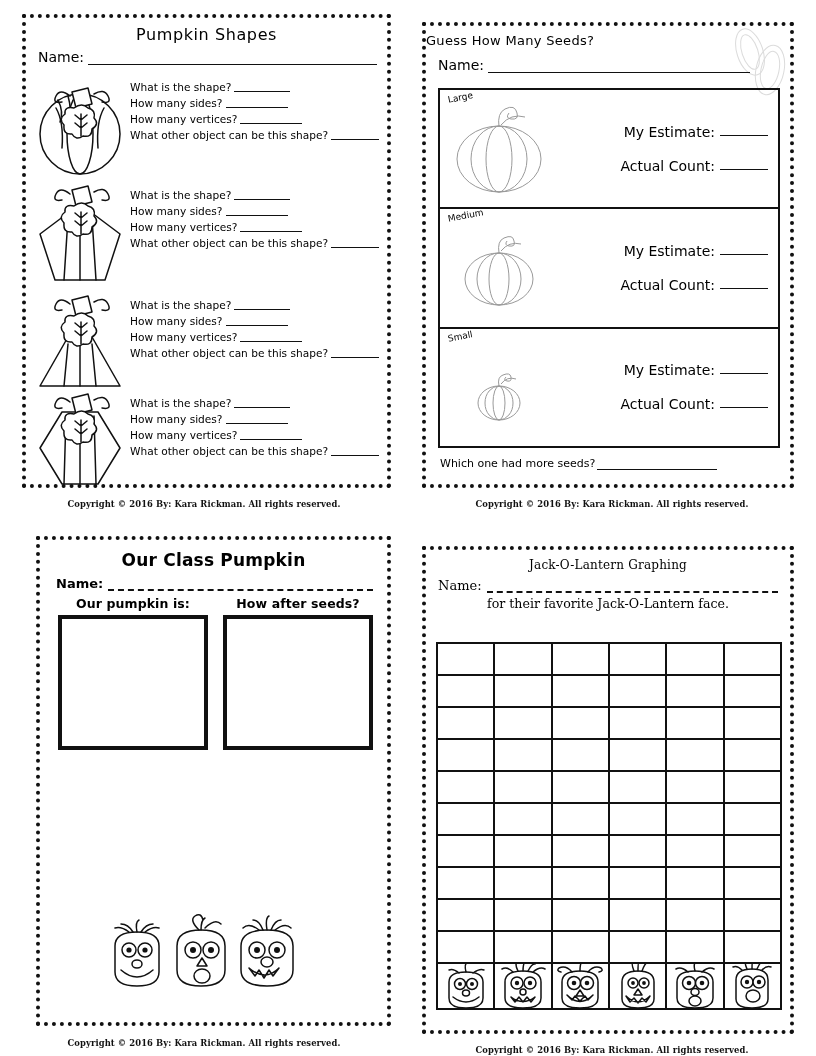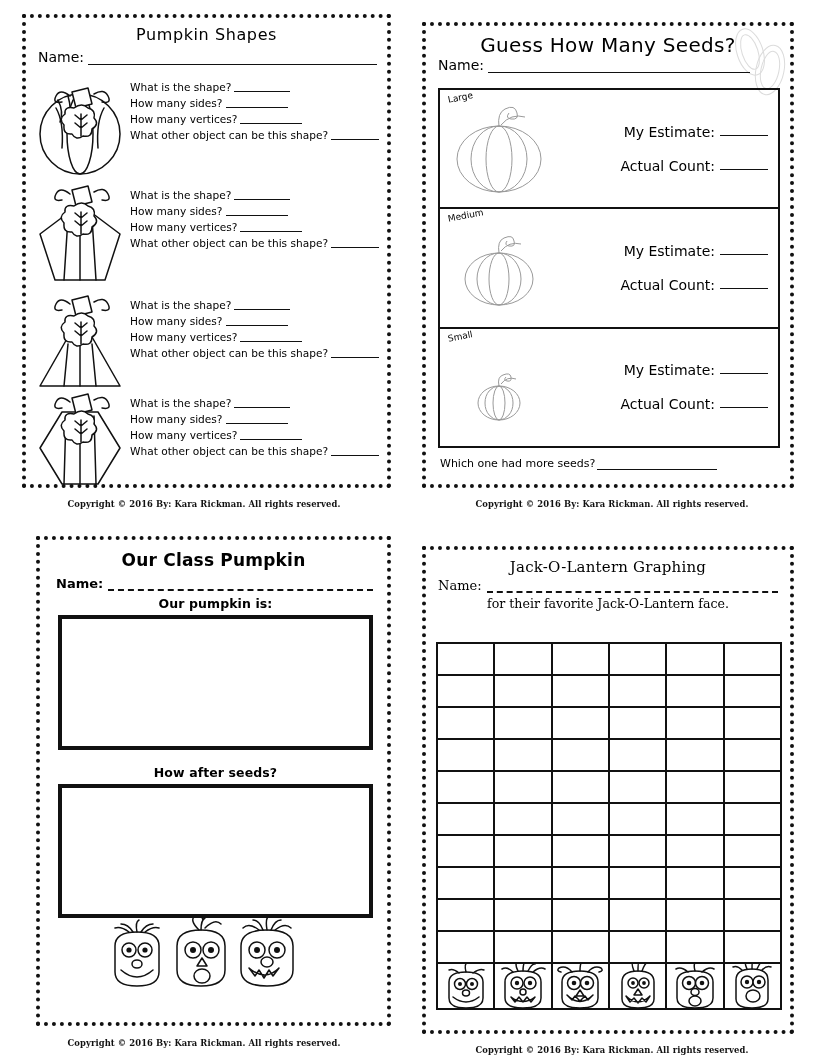--- a/index.html
+++ b/index.html
@@ -72,22 +72,22 @@
     font-size:10.6px;line-height:1.0;
     margin-bottom:5.5px;white-space:nowrap;
   }
   .shape-qs .qline .blank{
     border-bottom:1.1px solid #111;height:9px;margin-left:3px;
   }
   .b-short{width:56px;} .b-mid{width:62px;} .b-long{width:48px;}
 
   
   .q2-title{
-    position:absolute;left:0;right:0;top:7px;text-align:center;
-    font-size:20px;letter-spacing:.3px;
+    position:absolute;left:0;right:0;top:7px;text-align:left;
+    font-size:13px;letter-spacing:.3px;
   }
   .q2-name{
     position:absolute;left:12px;top:31px;right:40px;
     display:flex;align-items:flex-end;gap:4px;font-size:14px;
   }
   .q2-name .rule{flex:1;border-bottom:1.4px solid #111;height:12px;}
   .seedart{position:absolute;right:-6px;top:-2px;opacity:.35;}
   .seed-box{
     position:absolute;left:12px;right:10px;top:62px;bottom:36px;
     border:2.4px solid #111;box-sizing:border-box;
@@ -126,38 +126,38 @@
   .q3-name{
     position:absolute;left:16px;top:36px;right:14px;
     display:flex;align-items:flex-end;gap:5px;font-size:13px;font-weight:bold;
   }
   .q3-name .rule{
     flex:1;height:11px;
     border-bottom:2px dashed #111;
   }
   .q3-grid{
     position:absolute;left:18px;right:14px;top:56px;bottom:104px;
-    display:grid;grid-template-columns:1fr;grid-template-rows:1fr 1fr;
+    display:grid;grid-template-columns:1fr 1fr;grid-template-rows:1fr 1fr;
     column-gap:24px;row-gap:6px;gap:15px;
   }
   .q3-cell{display:flex;flex-direction:column;}
   .q3-cell .hdr{
     text-align:center;font-size:12.5px;font-weight:bold;
     margin-bottom:4px;letter-spacing:.1px;
   }
   .q3-cell .box{flex:1;border:4px solid #111;background:#fff;}
   .q3-faces{
     position:absolute;left:0;right:0;bottom:26px;height:88px;
     display:flex;justify-content:center;align-items:flex-end;gap:-2px;
   }
 
   
   .q4-title{
     position:absolute;left:0;right:0;top:8px;text-align:center;
-    font-size:15px;letter-spacing:.2px;
+    font-size:12px;letter-spacing:.2px;
   }
   .q4-name{
     position:absolute;left:12px;top:28px;right:12px;
     display:flex;align-items:flex-end;gap:5px;font-size:13px;
   }
   .q4-name .rule{flex:1;height:11px;border-bottom:2px dashed #111;}
   .q4-instr{
     position:absolute;left:6px;right:6px;top:46px;
     text-align:center;font-size:12.6px;line-height:1.33;
   }

